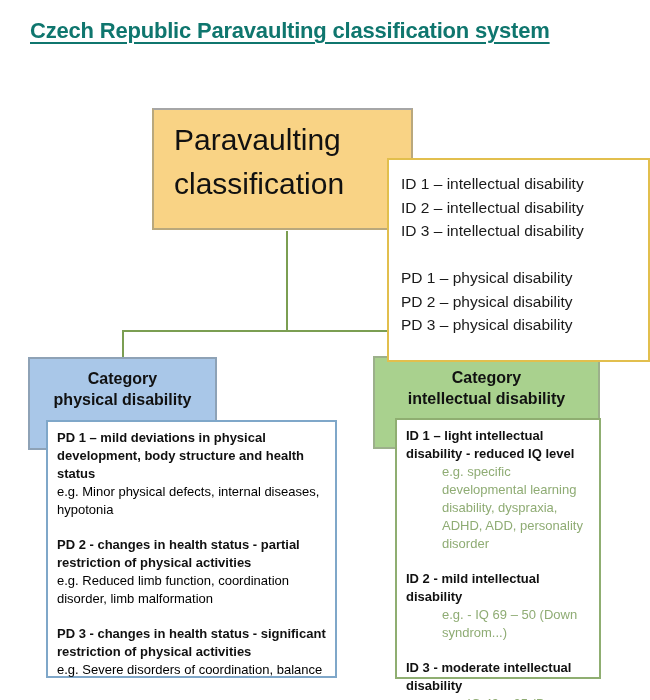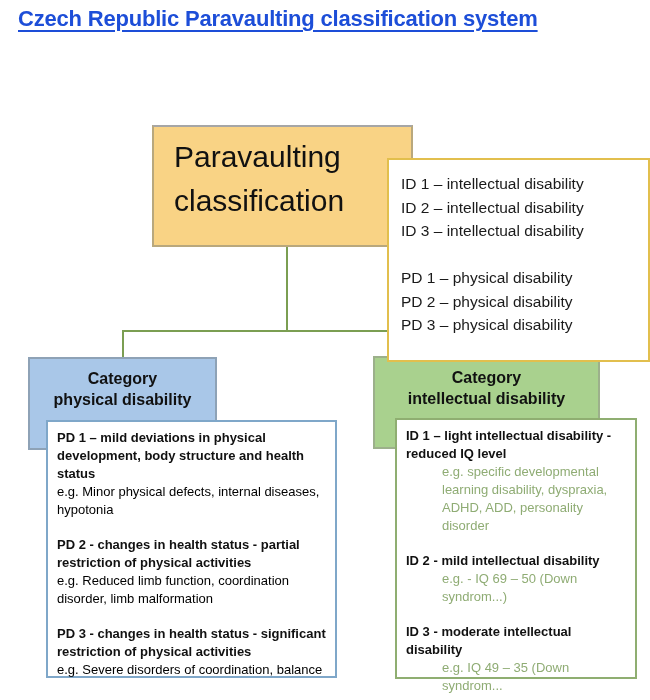--- a/index.html
+++ b/index.html
@@ -1,34 +1,34 @@
 <!DOCTYPE html>
 <html><head>
 <meta charset="utf-8">
 <style>
   html,body{margin:0;padding:0;background:#ffffff;}
   body{
     width:650px;height:700px;position:relative;overflow:hidden;
     font-family:"Liberation Sans",sans-serif;color:#1a1a1a;
   }
   .title{
-    position:absolute;left:18px;top:6px;width:620px;margin:0;
-    font-size:22px;font-weight:bold;color:#1d4ed8;
+    position:absolute;left:18px;top:6px;width:620px;margin:12px;
+    font-size:22px;font-weight:bold;color:#0f766e;
     text-decoration:underline;text-underline-offset:4px;
     letter-spacing:-0.2px;
   }
   
   .line{position:absolute;background:#7B9E52;z-index:1;}
   .c-root-v{left:286px;top:231px;width:2px;height:100px;}
   .c-h{left:122px;top:330px;width:363px;height:2px;}
   .c-left-v{left:122px;top:330px;width:2px;height:29px;}
   .c-right-v{left:483px;top:330px;width:2px;height:28px;}
   
   .root-box{
-    position:absolute;left:152px;top:125px;width:257px;height:118px;
+    position:absolute;left:152px;top:108px;width:257px;height:118px;
     background:#F9D385;border:2px solid #B9A87D;border-top-color:#A6A6A6;
     z-index:2;
   }
   .root-box .root-label{
     padding:8px 0 0 20px;font-size:30px;line-height:44px;color:#111;
   }
   
   .legend-box{
     position:absolute;left:387px;top:158px;width:247px;height:188px;
     background:#fff;border:2px solid #E2BF4D;z-index:3;
@@ -54,21 +54,21 @@
   
   .detail-box{
     position:absolute;z-index:3;background:#fff;box-sizing:border-box;
     font-size:13px;line-height:18px;
   }
   .detail-physical{
     left:46px;top:420px;width:291px;height:258px;
     border:2px solid #7FA7C9;padding:7px 9px;
   }
   .detail-intellectual{
-    left:395px;top:418px;width:242px;height:261px;
+    left:395px;top:418px;width:206px;height:261px;
     border:2px solid #8FAE71;padding:7px 9px;
   }
   .detail-item{margin-bottom:17px;}
   .detail-item:last-child{margin-bottom:0;}
   .detail-heading{font-weight:bold;color:#111;}
   .detail-physical .detail-example{color:#000000;}
   .detail-intellectual .detail-example{color:#8FAC74;margin-left:36px;}
 </style>
 </head>
 <body>

